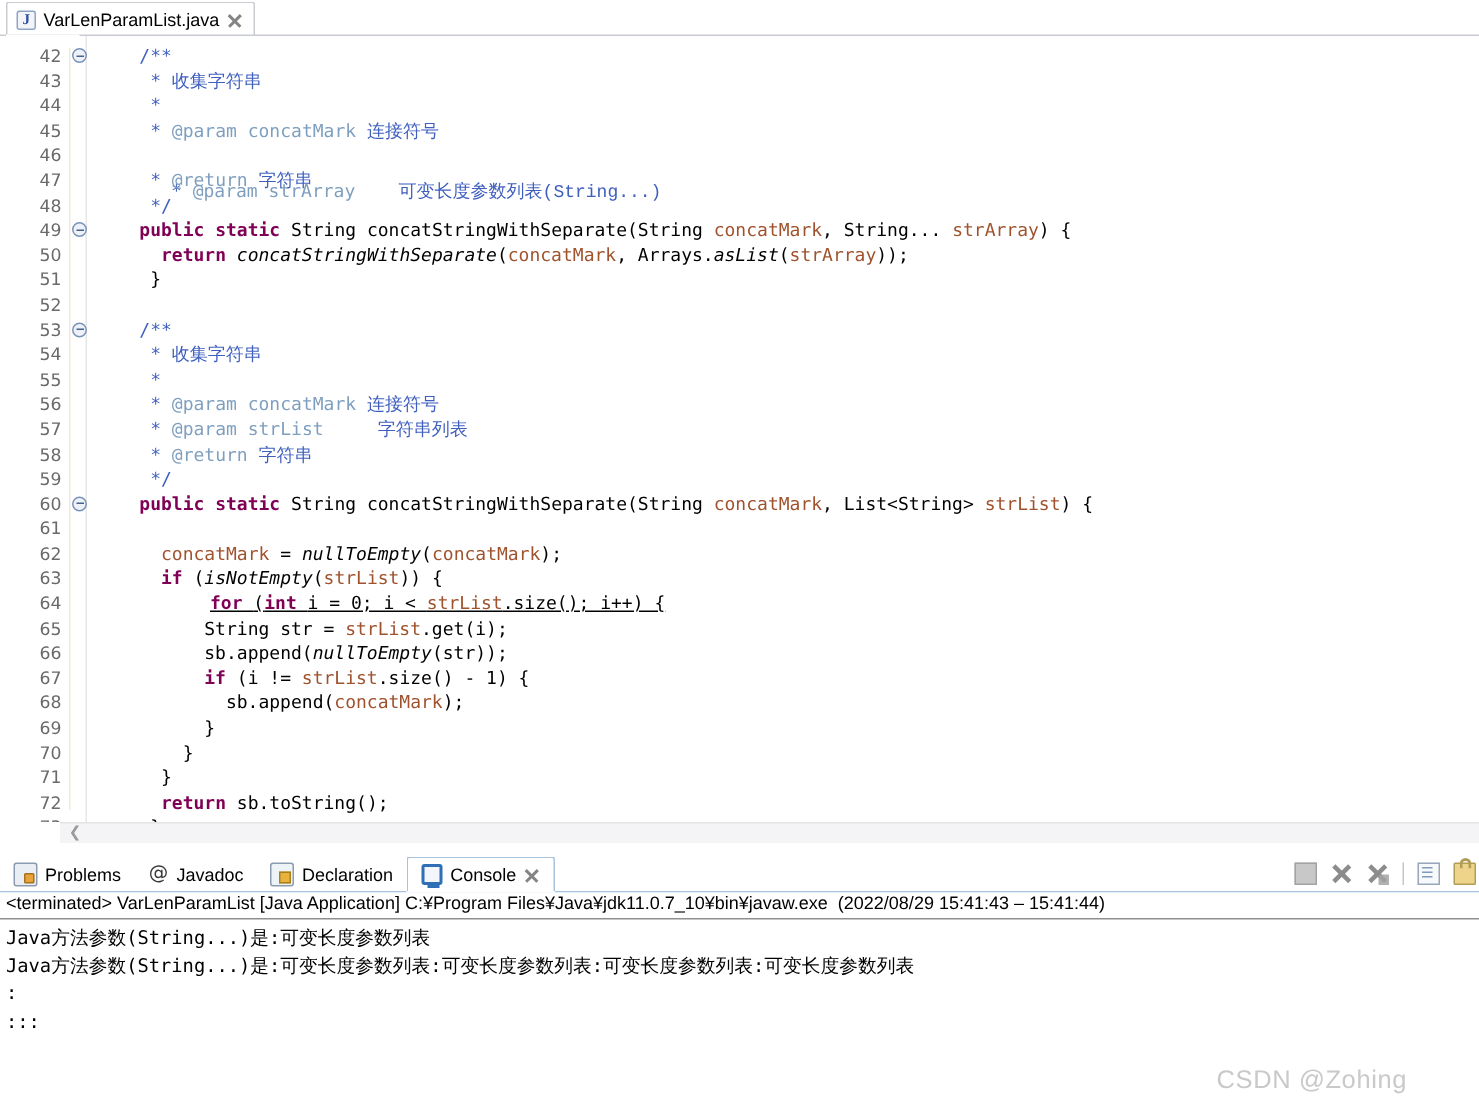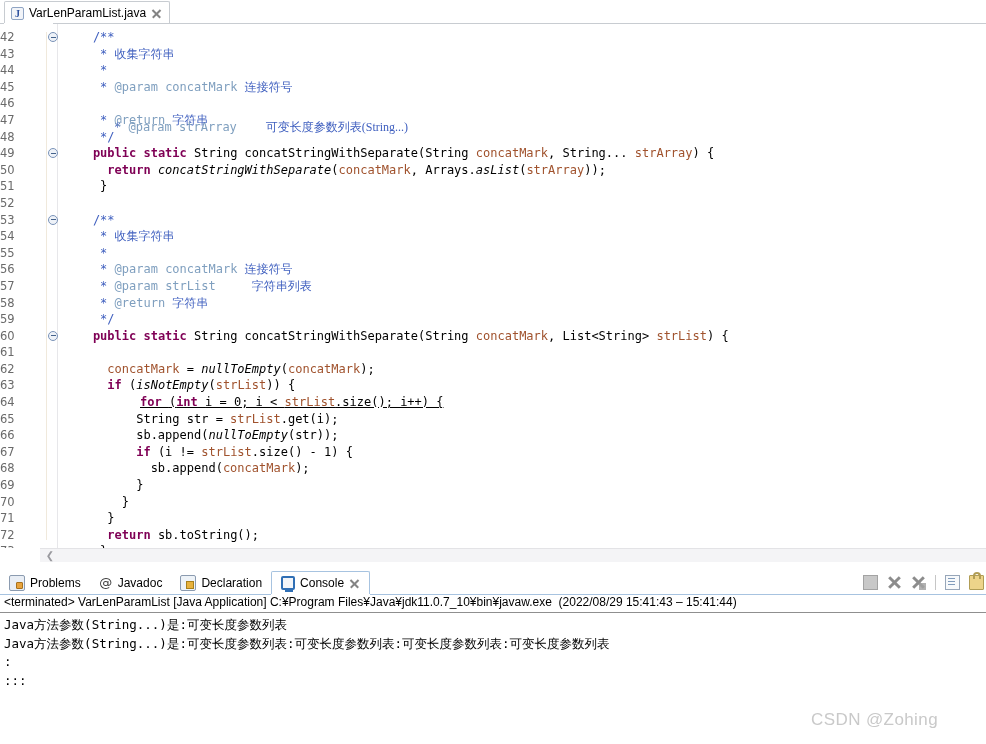--- a/index.html
+++ b/index.html
@@ -66,39 +66,39 @@
     position:absolute;left:46px;top:8px;width:1px;height:508px;background:#f0e9dc;
   }
   .code{
     position:absolute;left:0;top:5px;width:986px;
     font-family:"DejaVu Sans Mono","Liberation Mono",monospace;
     font-size:12px;
     line-height:16.6px;
   }
   .row{position:relative;height:16.6px;white-space:pre;}
   .lno{
-    position:absolute;left:0;width:41px;text-align:left;
+    position:absolute;left:0;width:41px;text-align:right;
     color:#6a6a6a;font-size:11.5px;
     font-family:"DejaVu Sans","Liberation Sans",sans-serif;
   }
   .fold{
     position:absolute;left:48px;top:3px;
     width:10px;height:10px;border:1px solid #7a93b8;border-radius:50%;
     background:#eef2f8;box-sizing:border-box;
   }
   .fold::after{
     content:"";position:absolute;left:2px;top:3.5px;width:5px;height:1px;background:#44628c;
   }
   .src{position:absolute;left:64px;top:0;white-space:pre;}
 
   
   .kw{color:#7f0055;font-weight:bold;}
   .cmt{color:#3f5fbf;}
   .tag{color:#7f9fbf;}
-  .cmtcjk{color:#3f5fbf;font-family:Liberation Serif, serif;font-size:12px;}
+  .cmtcjk{color:#3f5fbf;font-family:Liberation Mono, monospace;font-size:12px;}
   .param{color:#a0522d;}
   .stat{color:#000;font-style:italic;}
   .plain{color:#000;}
 
   
   .hscroll{
     position:absolute;left:40px;top:548px;width:946px;height:14px;
     background:#f4f4f6;border-top:1px solid #e3e3e6;
   }
   .hscroll-arrow{

